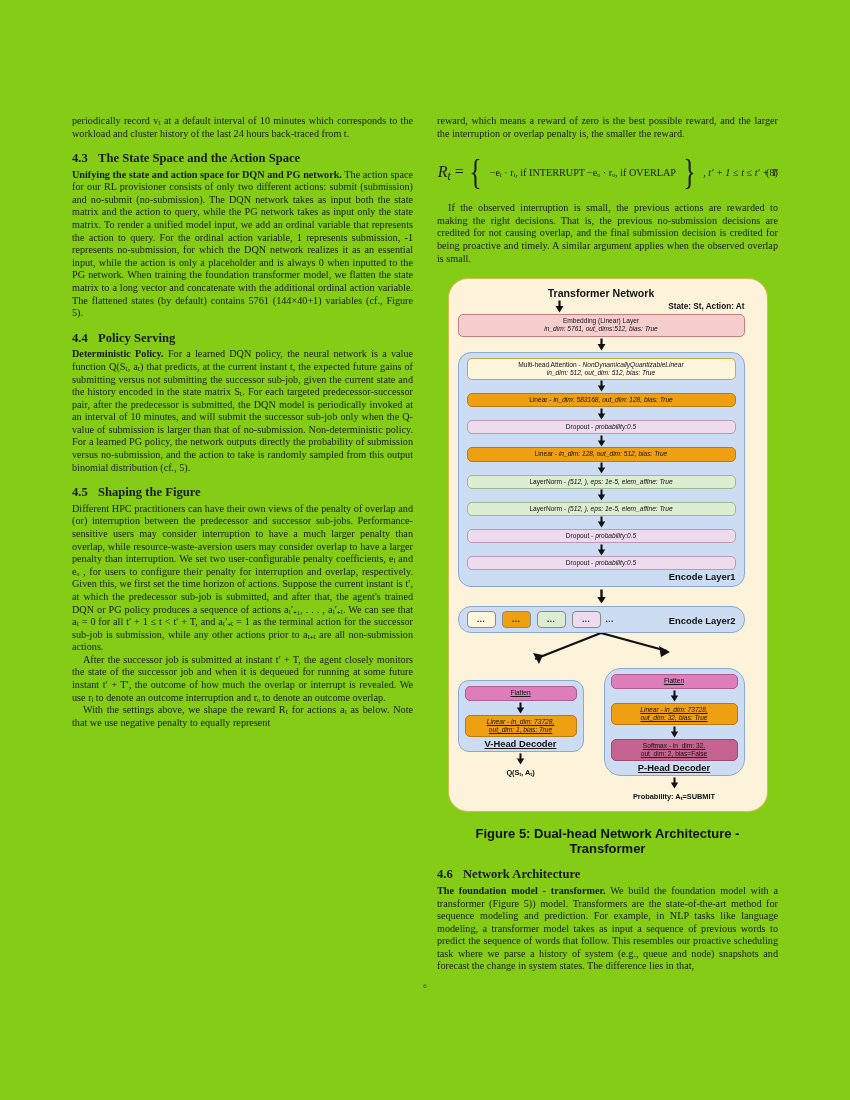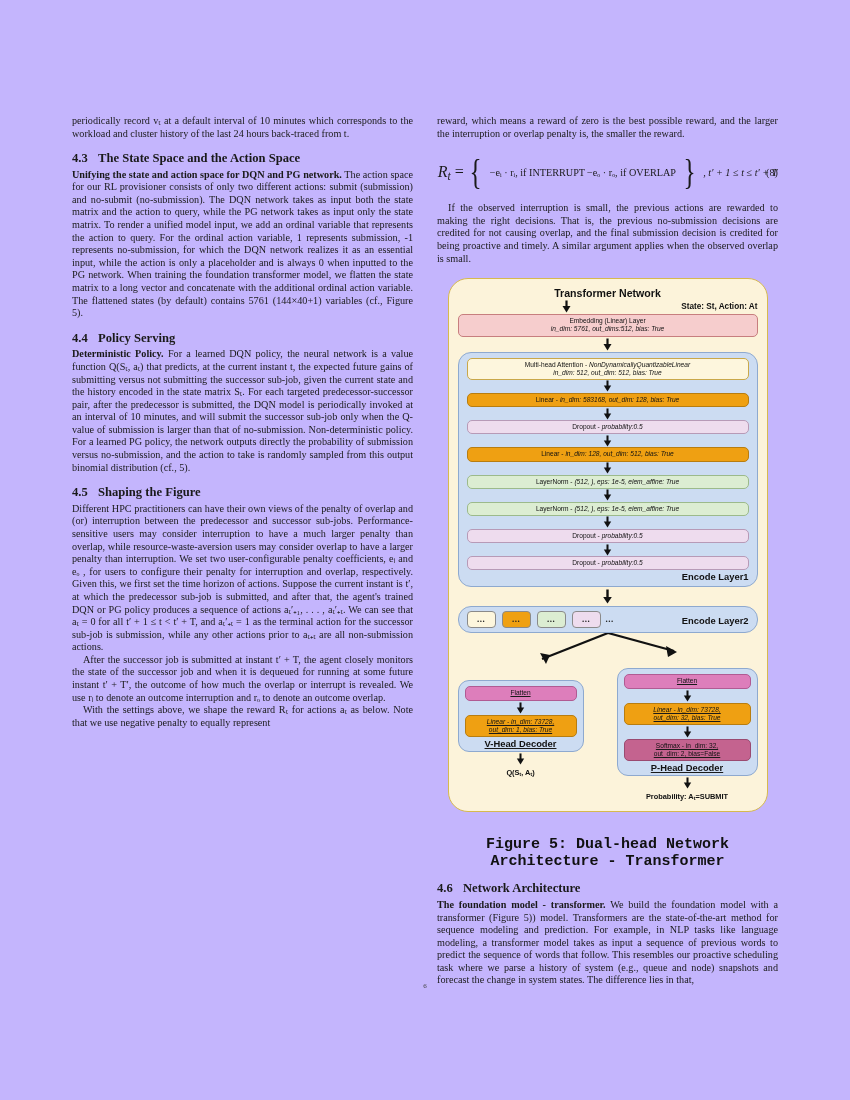--- a/index.html
+++ b/index.html
@@ -12,21 +12,21 @@
     height: 1100px;
     font-family: "Liberation Serif", serif;
     color: #1a1a1a;
     position: relative;
     overflow: hidden;
   }
   .page {
     position: absolute;
     left: 0; top: 0;
     width: 850px; height: 1100px;
-    background: #c4b5fd;
+    background: #84cc16;
   }
   .columns {
     position: absolute;
     left: 72px;
     top: 115px;
     width: 706px;
     display: flex;
     gap: 24px;
   }
   .col {
@@ -94,21 +94,21 @@
   
   .figure-wrap {
     margin-top: 13px;
     width: 341px;
   }
   .fig-outer {
     position: relative;
     background: #fcf3da;
     border: 1.7px solid #d6b94f;
     border-radius: 20px;
-    padding: 6px 9px 10px 9px;
+    padding: 6px 22px 10px 9px;
     box-sizing: border-box;
     width: 320px;
     margin: 0 auto;
   }
   .fig-title {
     text-align: center;
     font-family: "Liberation Sans", sans-serif;
     font-weight: bold;
     font-size: 10.6px;
     color: #111;
@@ -194,43 +194,43 @@
   }
   .head-panel {
     background: #ccdcf2;
     border: 1.2px solid #8ea9cf;
     border-radius: 11px;
     padding: 5px 6px 2px 6px;
     box-sizing: border-box;
     text-decoration: underline;
   }
   .head-panel.v { width: 126px; }
-  .head-panel.p { width: 141px; }
+  .head-panel.p { width: 141px; border-radius: 17px; }
   .head-label {
     font-family: "Liberation Sans", sans-serif;
     font-weight: bold;
     font-size: 9.4px;
     color: #111;
     text-align: center;
     margin-top: 1px;
   }
   .head-out {
     font-family: "Liberation Sans", sans-serif;
     font-weight: bold;
     font-size: 7.4px;
     text-align: center;
     color: #111;
     margin-top: 1px;
   }
   .fig-caption {
     text-align: center;
-    font-family: Liberation Mono, monospace;
-    font-weight: bold;
-    font-size: 15px;
-    margin-top: 24px;
+    font-family: Liberation Sans, sans-serif;
+    font-weight: bold;
+    font-size: 13px;
+    margin-top: 14px;
     color: #111;
   }
   .branch-svg { display: block; margin: 0 auto; }
   .page-num {
     position: absolute;
     left: 0; right: 0;
     top: 982px;
     text-align: center;
     font-size: 7px;
     color: #444;

